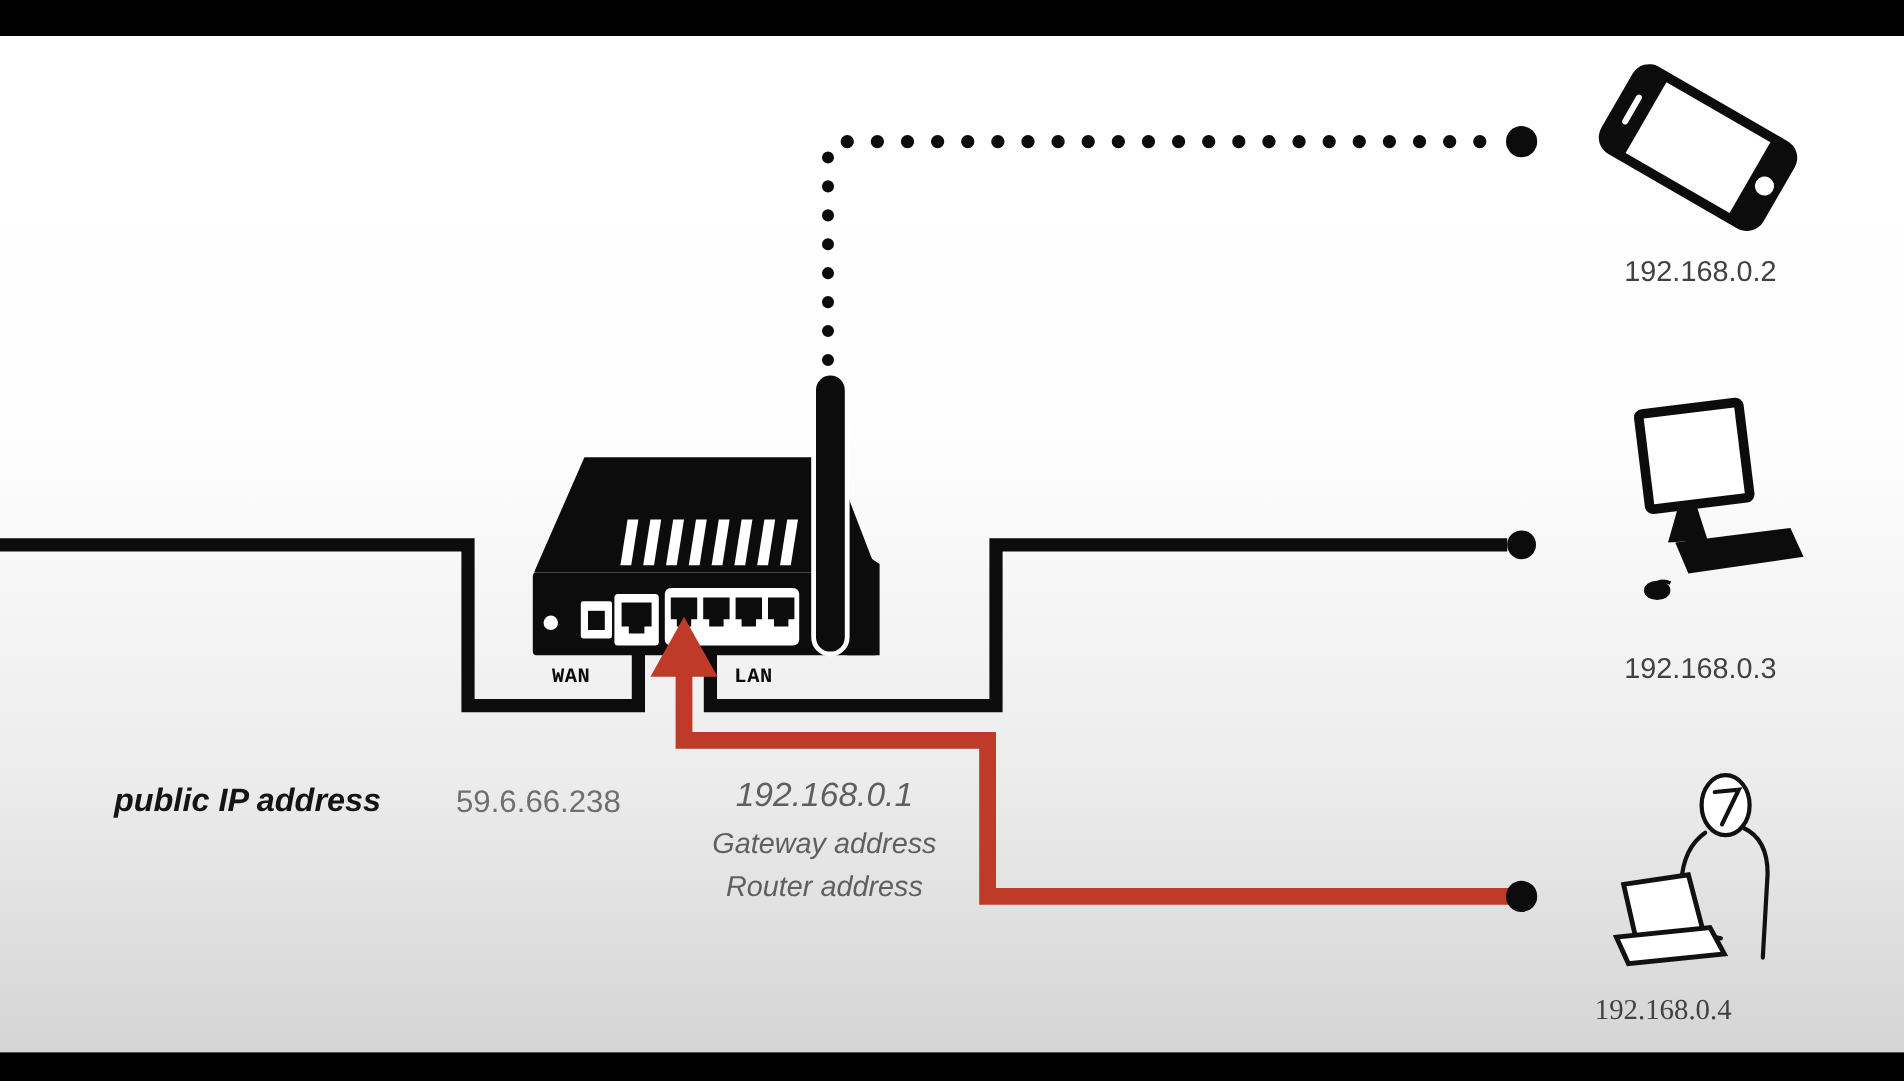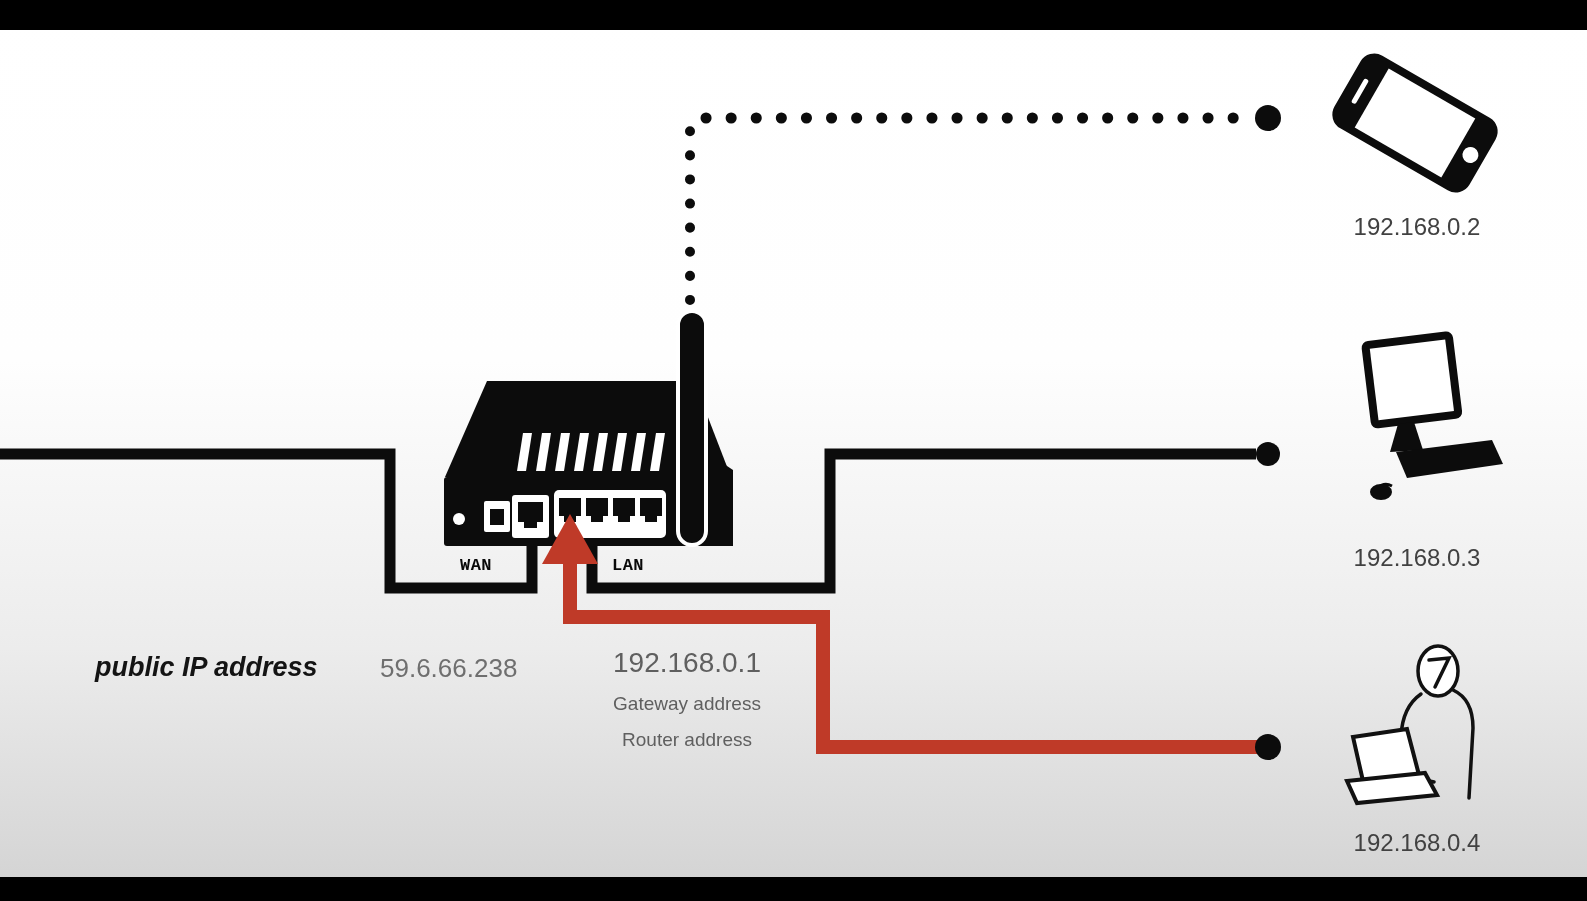--- a/index.html
+++ b/index.html
@@ -14,24 +14,24 @@
   svg.diagram{position:absolute;inset:0;}
   .ln-stroke{stroke:var(--line,#0c0c0c);fill:none;}
   .ln-fill{fill:var(--line,#0c0c0c);}
   .red-stroke{stroke:var(--red,#bf3a28);fill:none;}
   .red-fill{fill:var(--red,#bf3a28);}
   .lbl{position:absolute;white-space:nowrap;}
   .ctr{transform:translate(-50%,-50%);}
   .vctr{transform:translateY(-50%);}
   .port-lbl{font-size:17px;font-weight:bold;color:#0a0a0a;letter-spacing:.5px;font-family:Liberation Mono, monospace;}
   .big{font-size:27px;color:#141414;font-weight:bold;font-style:italic;}
-  .muted{color:var(--muted,#5f5f5f);}
+  .muted{color:var(--muted,#5f5f5f);font-style:italic;}
   .public-value{font-size:26px;color:#6f6f6f;}
   .gw-ip{font-size:28px;}
-  .gw-sub{font-size:19px;}
+  .gw-sub{font-size:24px;}
   .ip{font-size:24px;color:#414141;}
 </style>
 </head>
 <body>
 
 <div class="stage">
   <div class="bar top"></div>
   <div class="bar bottom"></div>
 
   <svg class="diagram" width="1587" height="901" viewBox="0 0 1587 901">
@@ -117,14 +117,14 @@
 
   <div class="lbl vctr big" style="left:95px;top:667px;">public IP address</div>
   <div class="lbl vctr public-value" style="left:380px;top:668px;">59.6.66.238</div>
 
   <div class="lbl ctr muted gw-ip" style="left:687px;top:663px;">192.168.0.1</div>
   <div class="lbl ctr muted gw-sub" style="left:687px;top:704px;">Gateway address</div>
   <div class="lbl ctr muted gw-sub" style="left:687px;top:740px;">Router address</div>
 
   <div class="lbl ctr ip" style="left:1417px;top:227px;">192.168.0.2</div>
   <div class="lbl ctr ip" style="left:1417px;top:558px;">192.168.0.3</div>
-  <div class="lbl ctr ip" style="left:1417px;top:843px;">192.168.0.4</div>
+  <div class="lbl ctr ip" style="left:1386px;top:843px;font-family:Liberation Serif, serif;">192.168.0.4</div>
 </div>
 
 </body></html>

